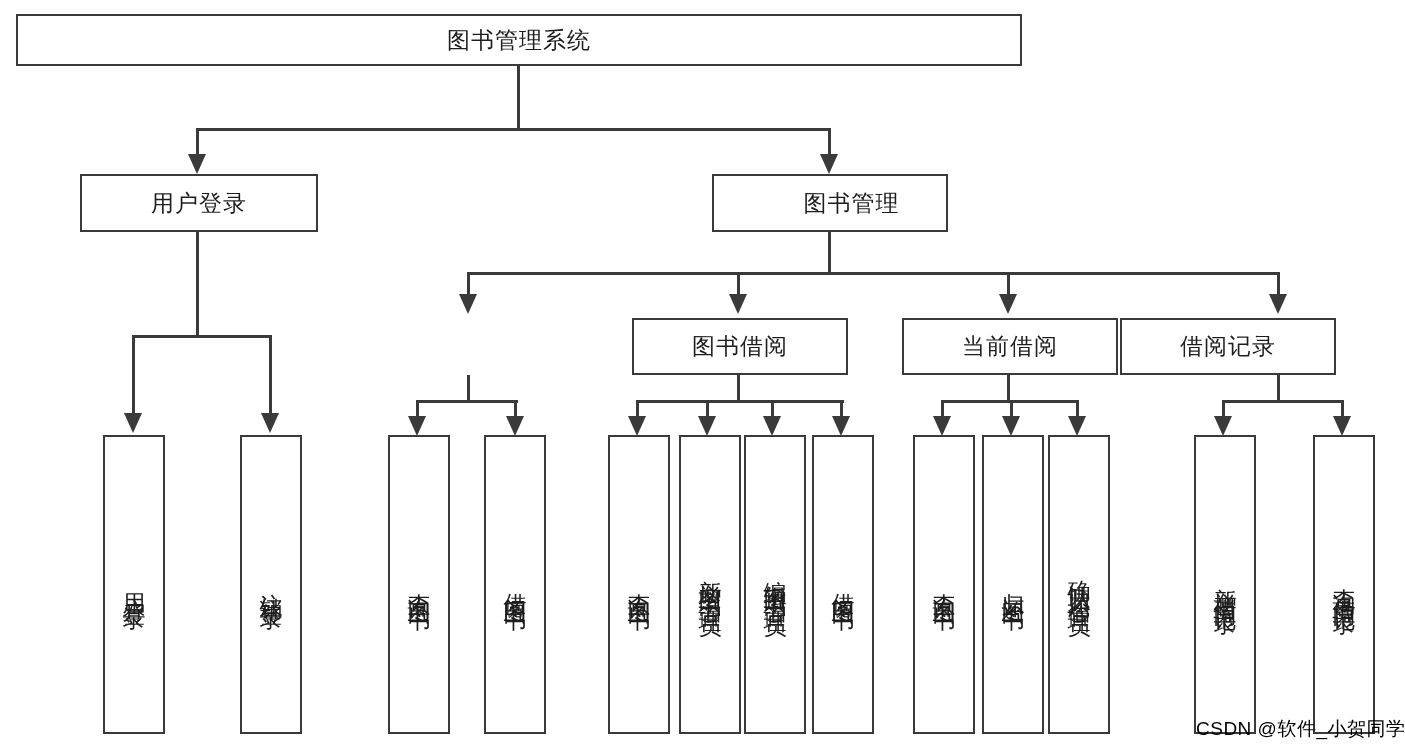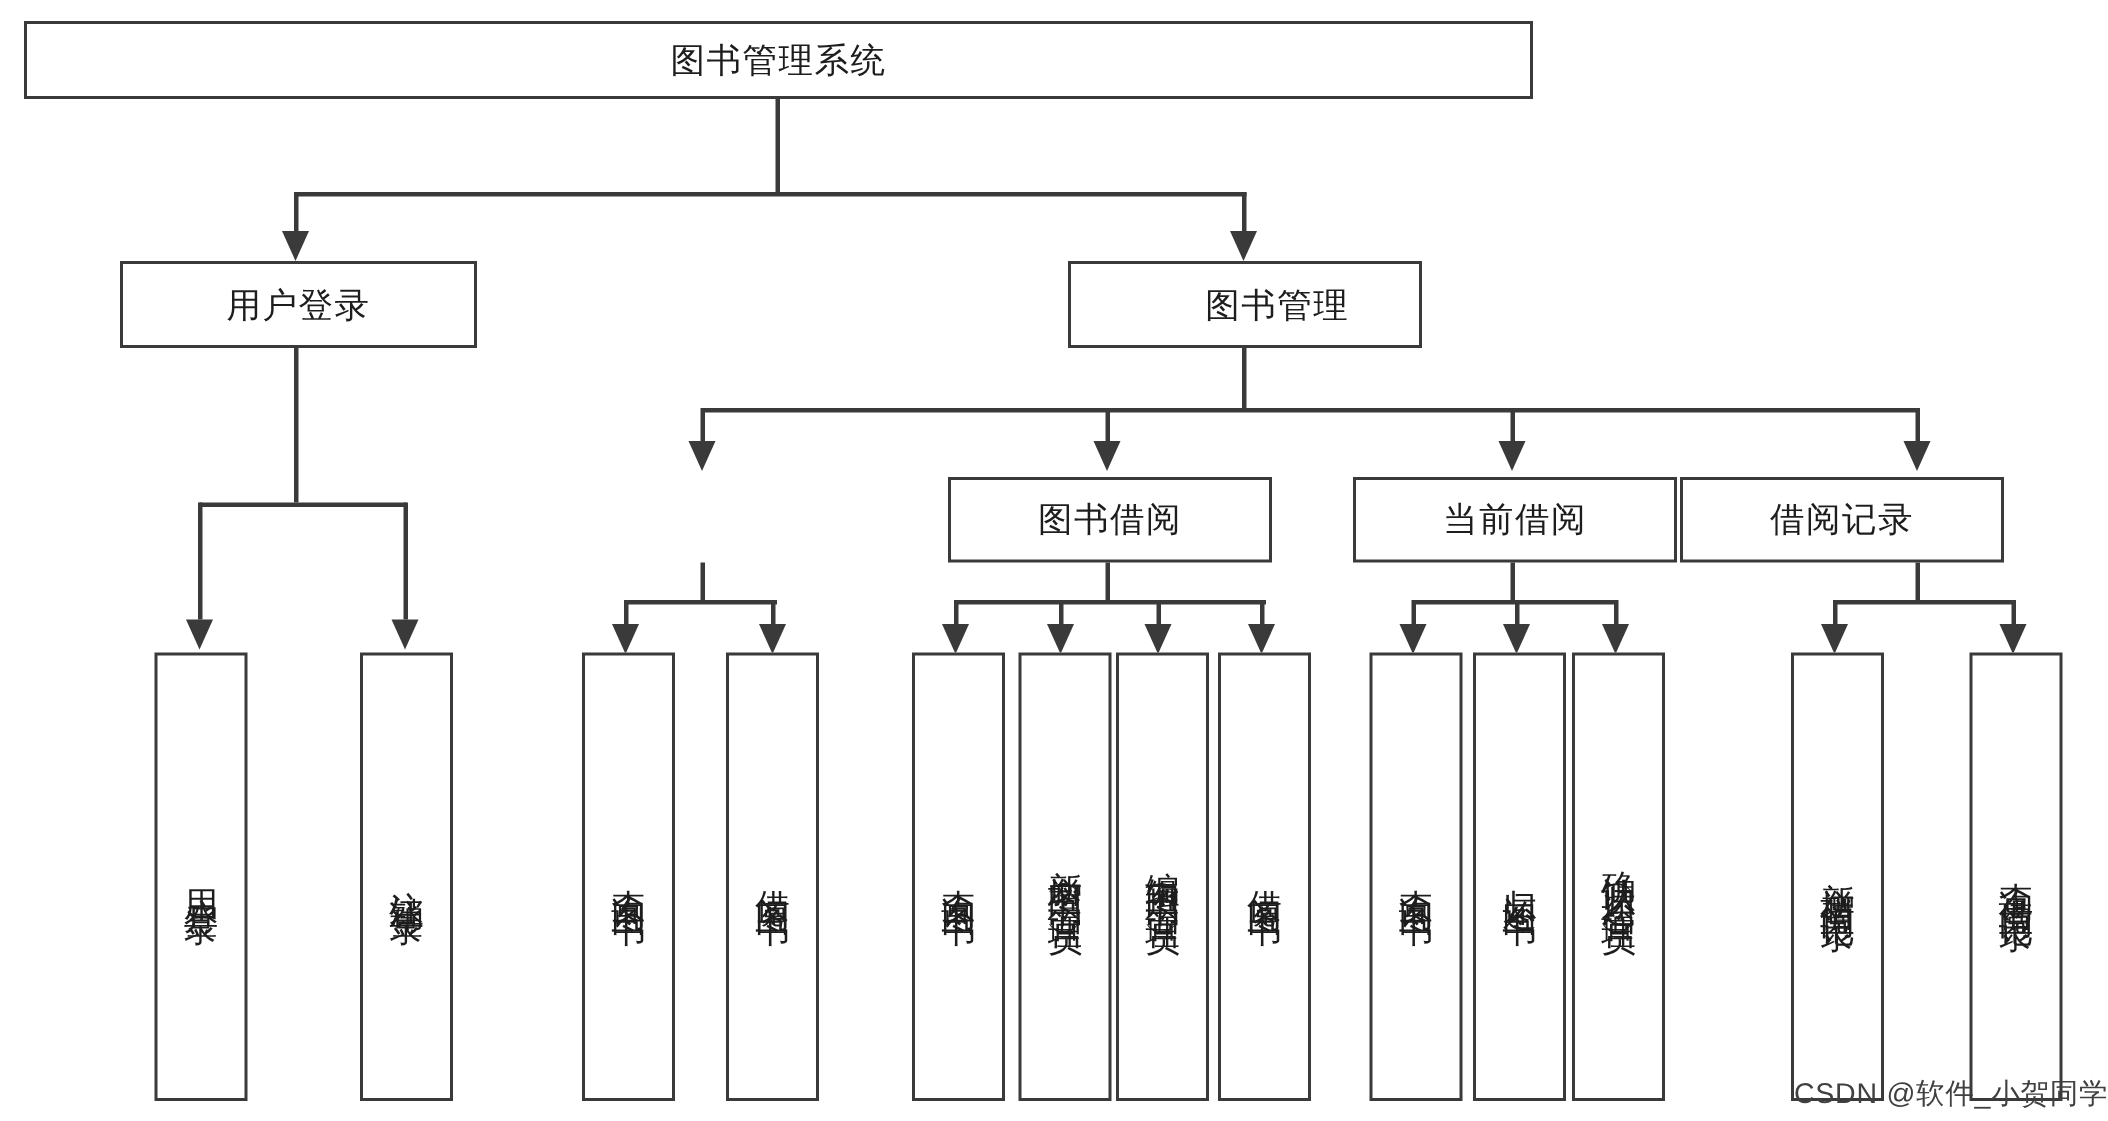--- a/index.html
+++ b/index.html
@@ -177,15 +177,15 @@
   <div class="node vert" style="left: 1048px; top: 435px; width: 62px; height: 299px;">
     <span class="vtext">确认归还（管理员）</span>
   </div>
   <div class="node vert" style="left: 1194px; top: 435px; width: 62px; height: 299px;">
     <span class="vtext">新增借阅记录</span>
   </div>
   <div class="node vert" style="left: 1313px; top: 435px; width: 62px; height: 299px;">
     <span class="vtext">查询借阅记录</span>
   </div>
 
-  <div class="watermark" style="left: 1196px; top: 716px; color: #404040;">CSDN @软件_小贺同学</div>
+  <div class="watermark" style="left: 1196px; top: 716px; color: #000000;">CSDN @软件_小贺同学</div>
 
 </div>
 
 </body></html>

